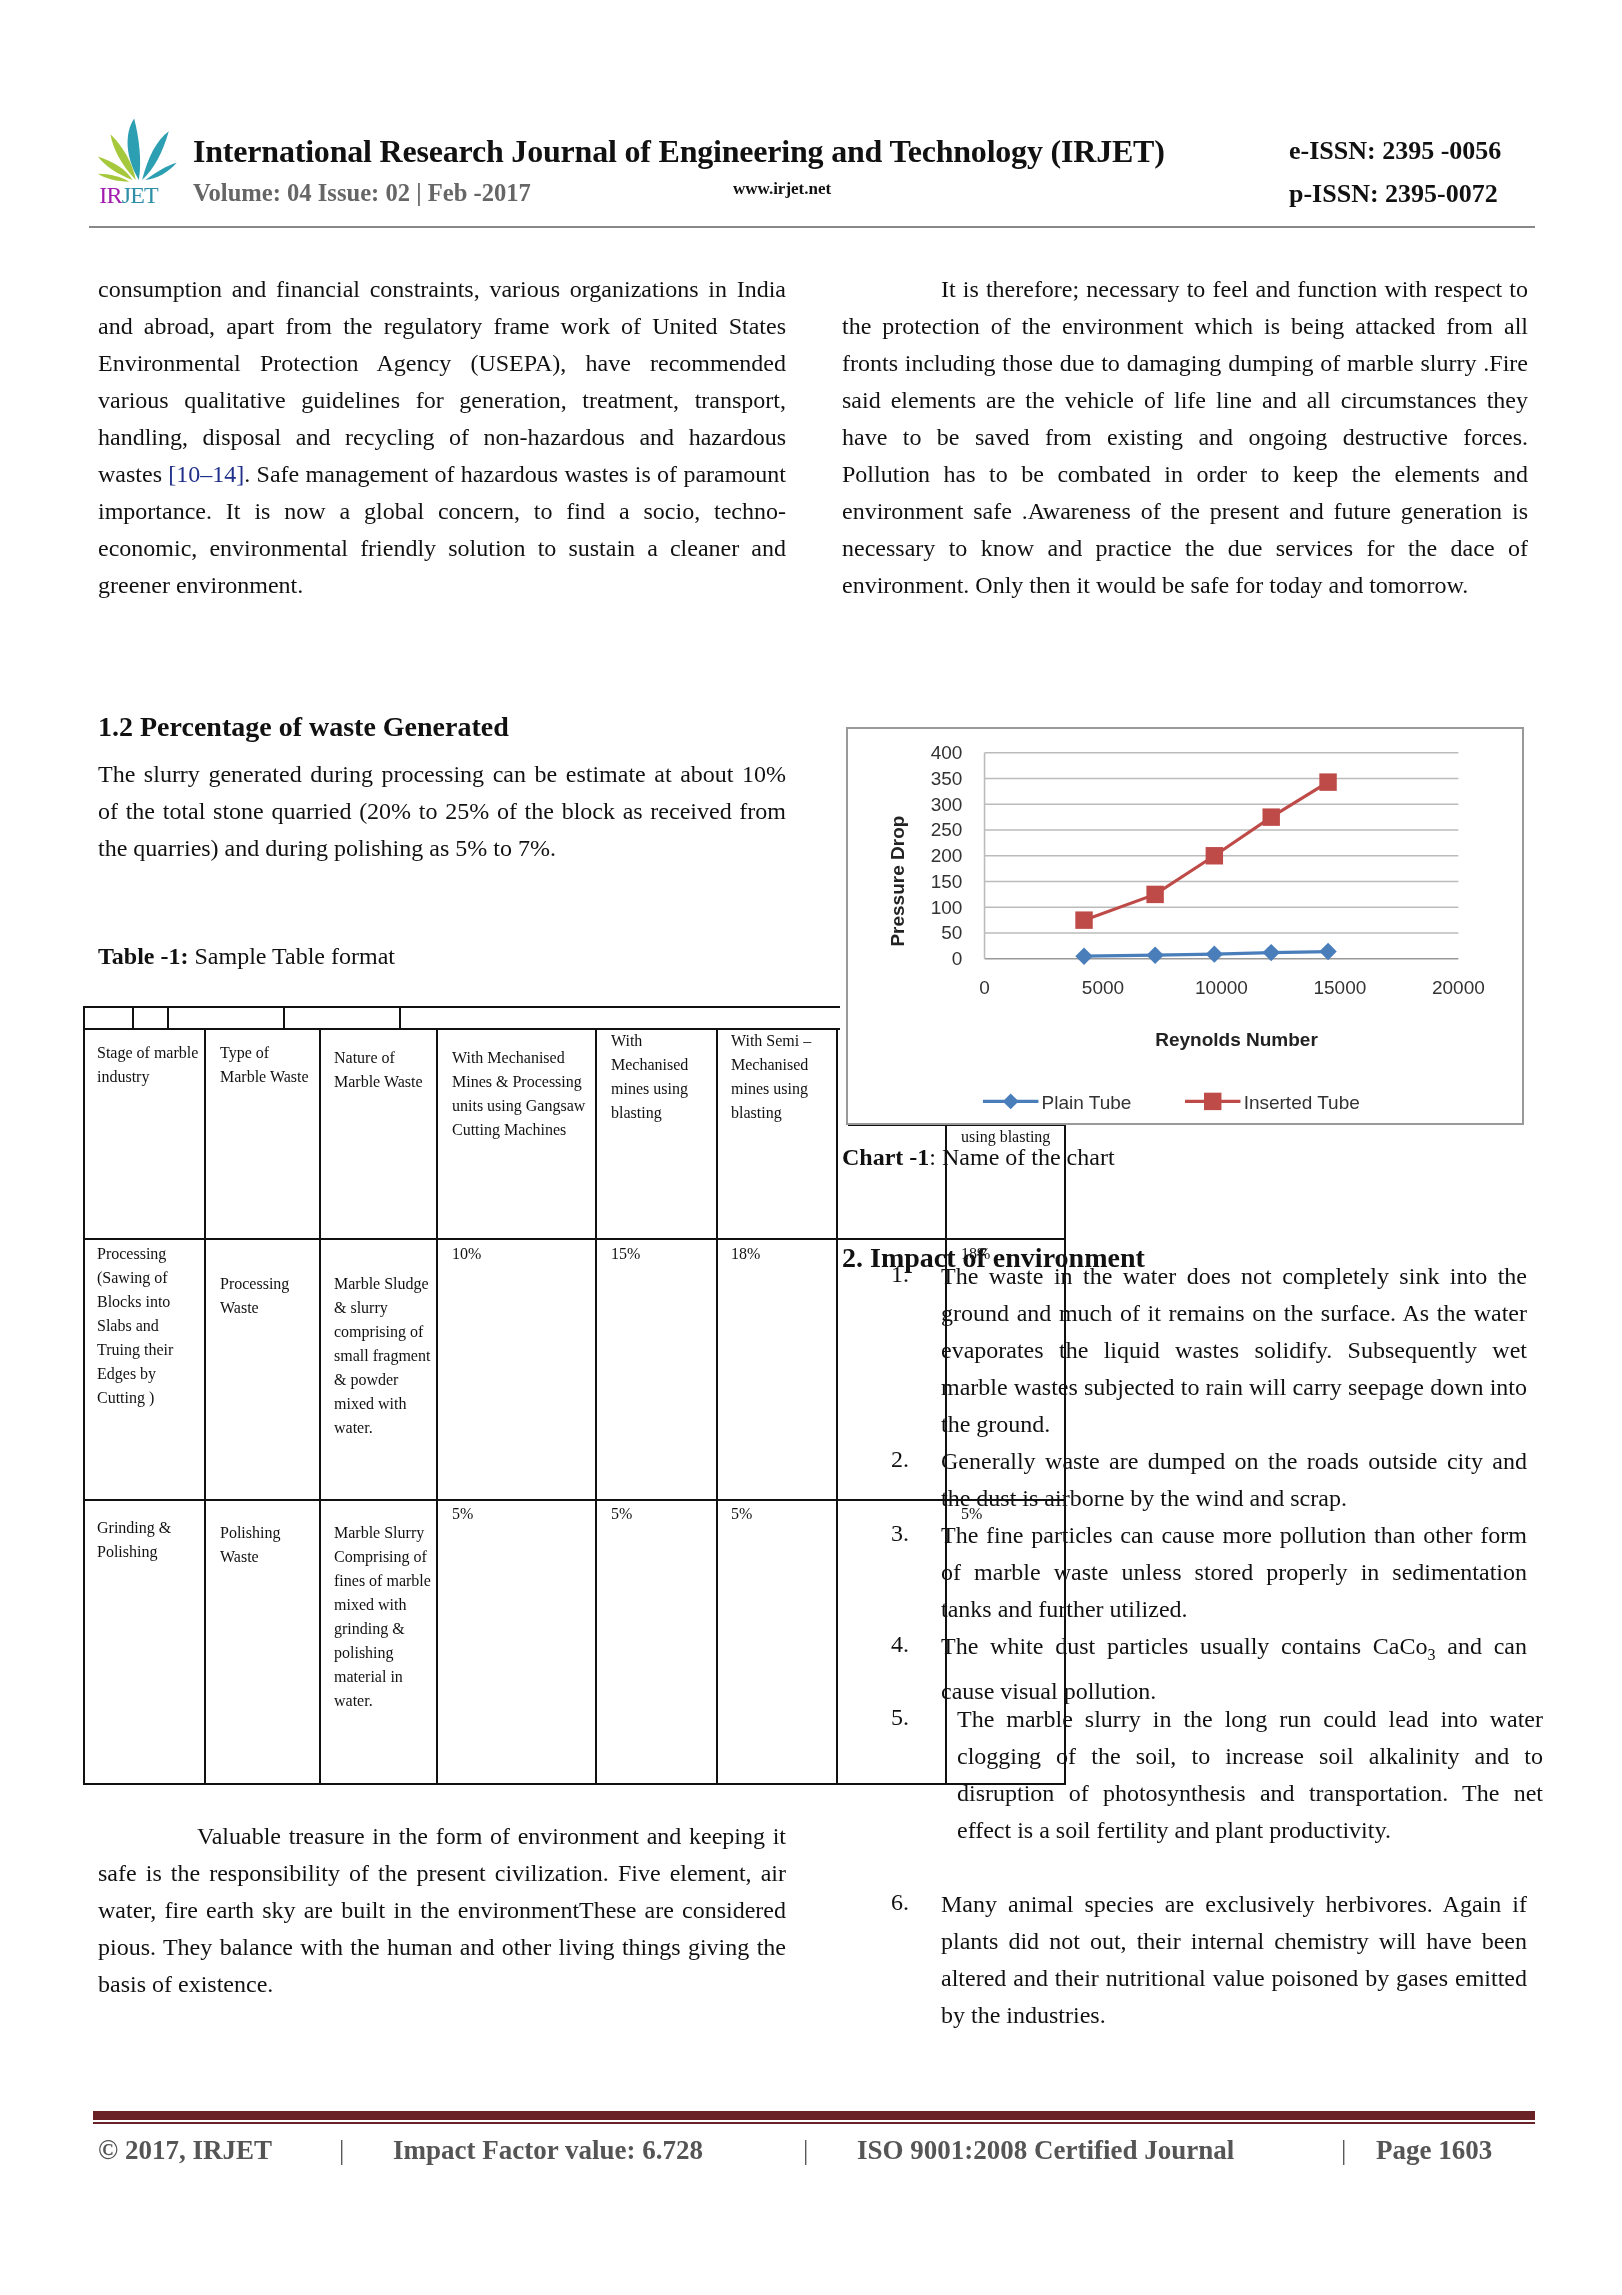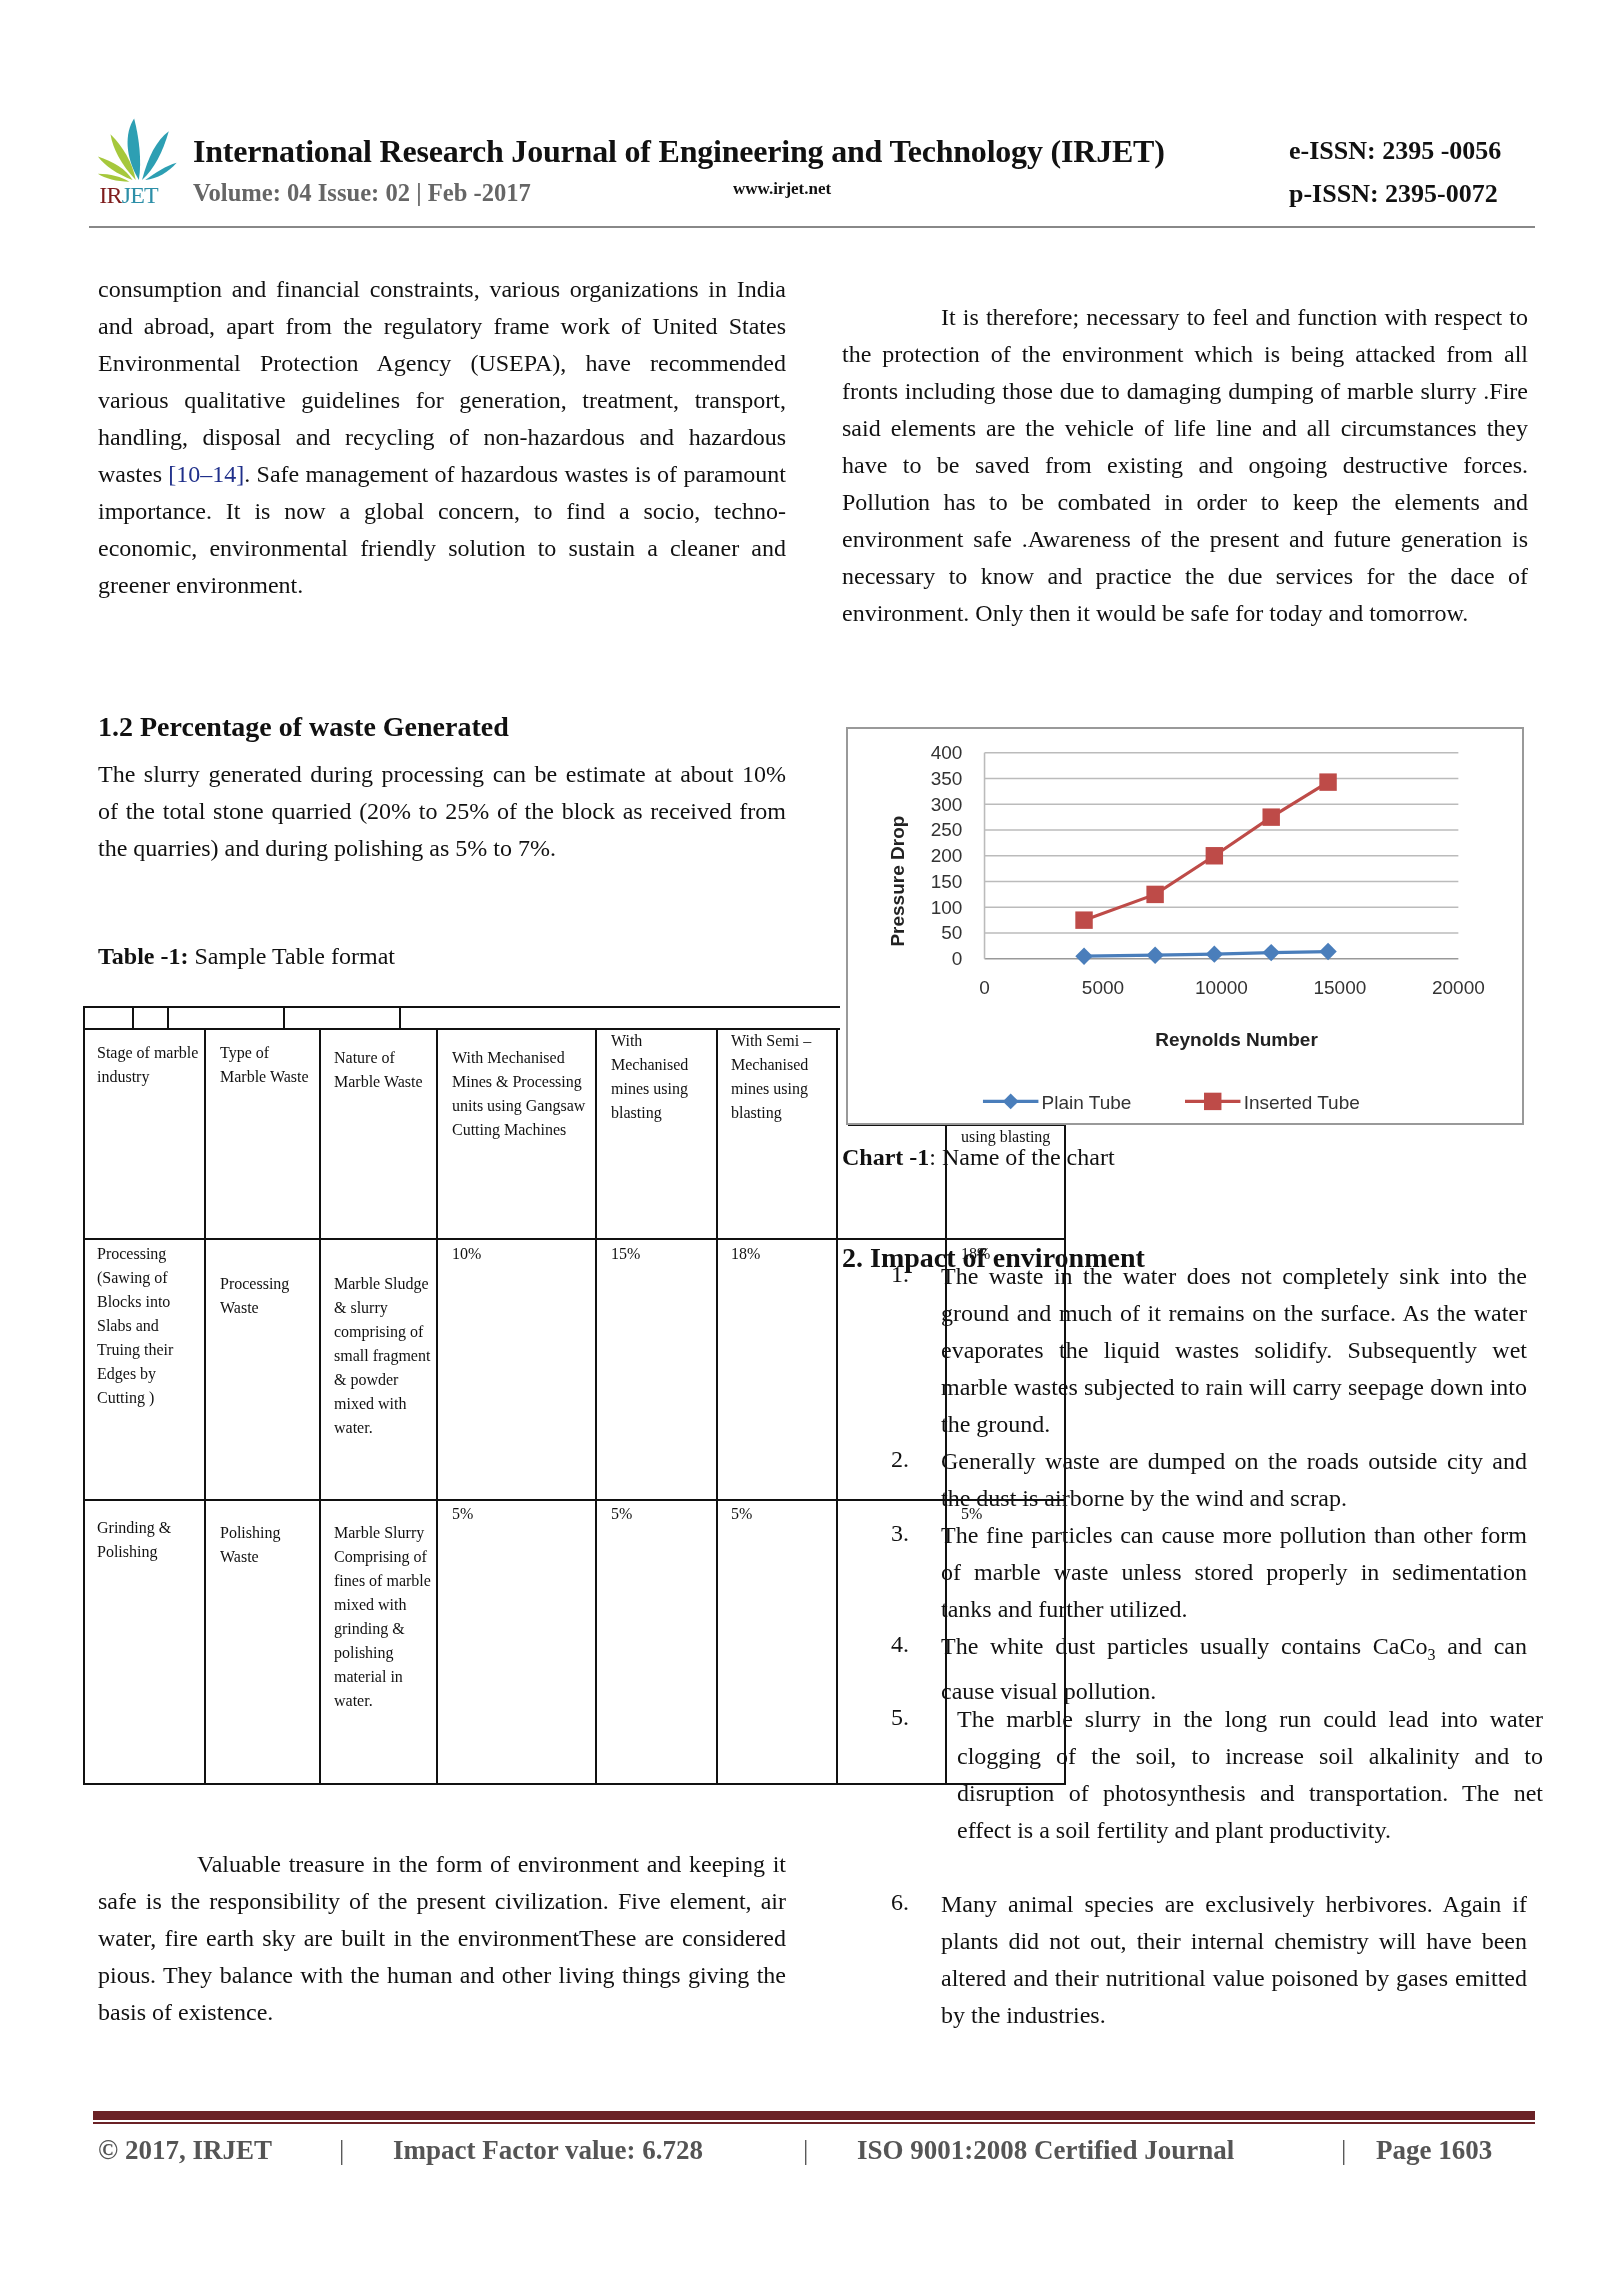--- a/index.html
+++ b/index.html
@@ -2,31 +2,31 @@
 <html style="font-size:12.7px"><head>
 <meta charset="utf-8">
 <style>
   html, body { margin:0; padding:0; background:#fff; }
   body { width:1623px; height:2295px; position:relative; overflow:hidden;
          font-family:"Liberation Serif", "DejaVu Serif", serif; color:#111; }
   .abs { position:absolute; }
   
   .logo { left:93px; top:117px; width:87px; height:95px; }
   .logo-text { position:absolute; left:6.3px; top:65px; font-family:"Liberation Serif", serif; font-size:24px; letter-spacing:-0.8px; }
-  .logo-text .g { color:#7f1d1d; } .logo-text .b { color:#2d8fa8; }
+  .logo-text .g { color:#a21caf; } .logo-text .b { color:#2d8fa8; }
   .journal-title { left:193px; top:133px; font-size:32px; font-weight:bold; color:#111; letter-spacing:-0.2px; }
   .issn-e { left:1289px; top:136px; font-size:26px; font-weight:bold; color:#111; }
   .volume { left:193px; top:179px; font-size:24.6px; font-weight:bold; color:#666; }
   .website { left:733px; top:179px; font-size:17px; font-weight:bold; color:#111; }
   .issn-p { left:1289px; top:179px; font-size:26px; font-weight:bold; color:#111; }
   .header-rule { left:89px; top:226px; width:1446px; height:2.4px; background:#888; }
 
   
   .para { position:absolute; font-size:24px; line-height:37px; text-align:justify; color:#111; }
-  .para.indent { text-indent:99px;margin-top:28px; }
+  .para.indent { text-indent:99px; }
   .ref { color:#1f2f8a; }
   .h2 { position:absolute; font-size:28px; font-weight:bold; color:#111;margin-top:34px; }
   .caption { position:absolute; font-size:24px; color:#111; }
   .caption b { font-weight:bold; }
 
   
   .tline { position:absolute; background:#111; }
   .cell { position:absolute; font-size:16px; line-height:24px; color:#111; }
 
   

